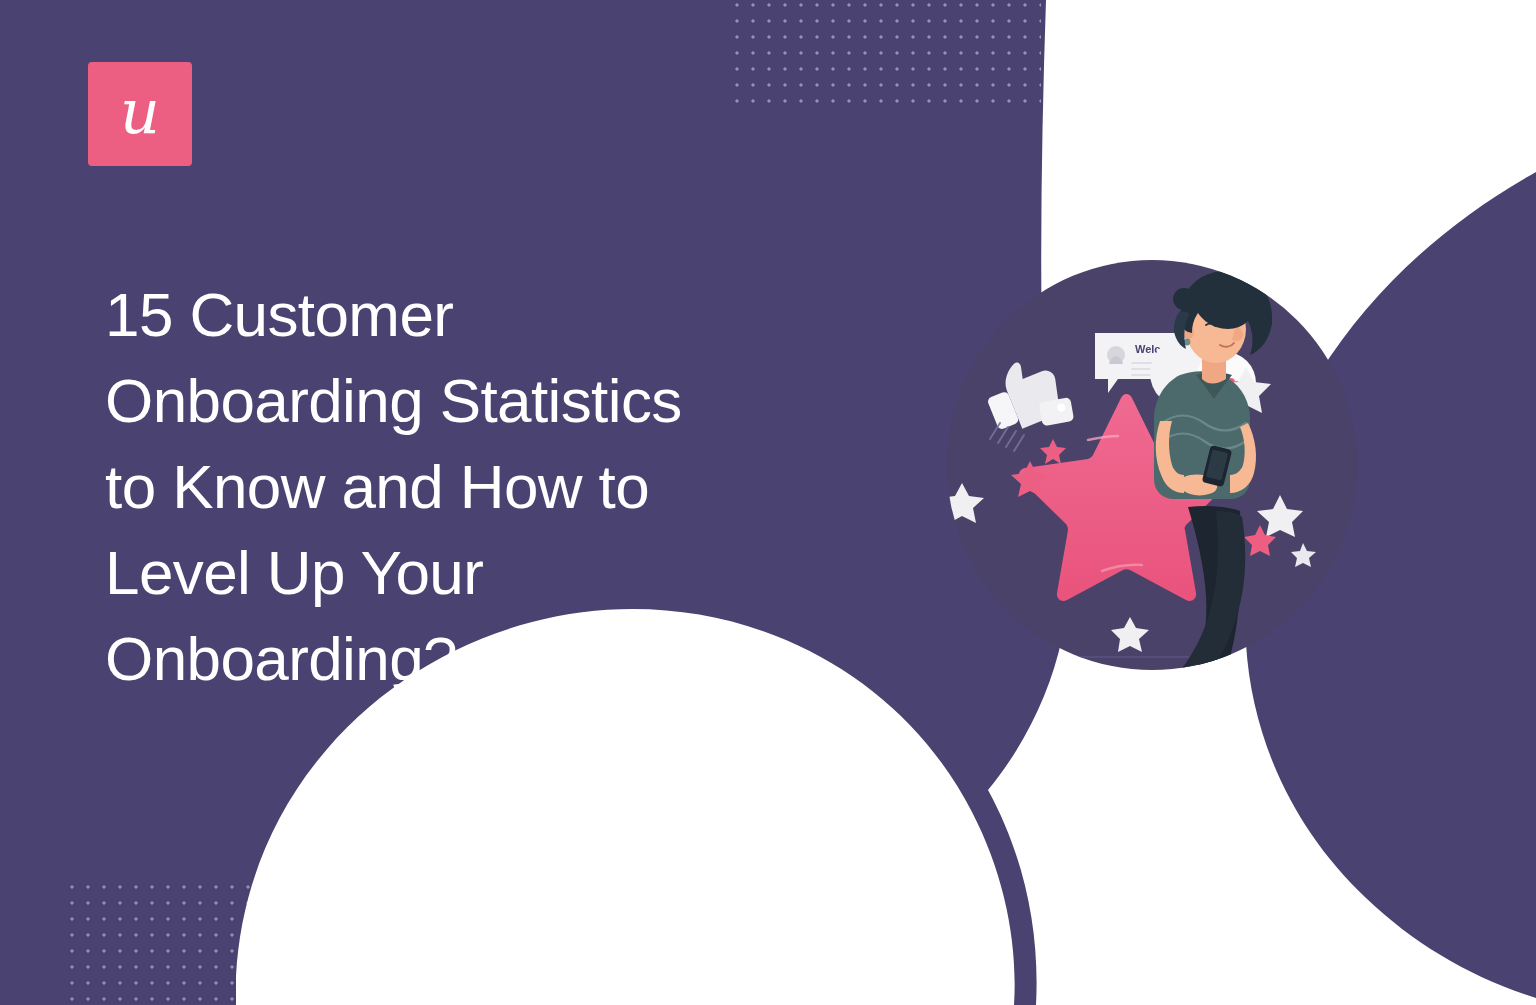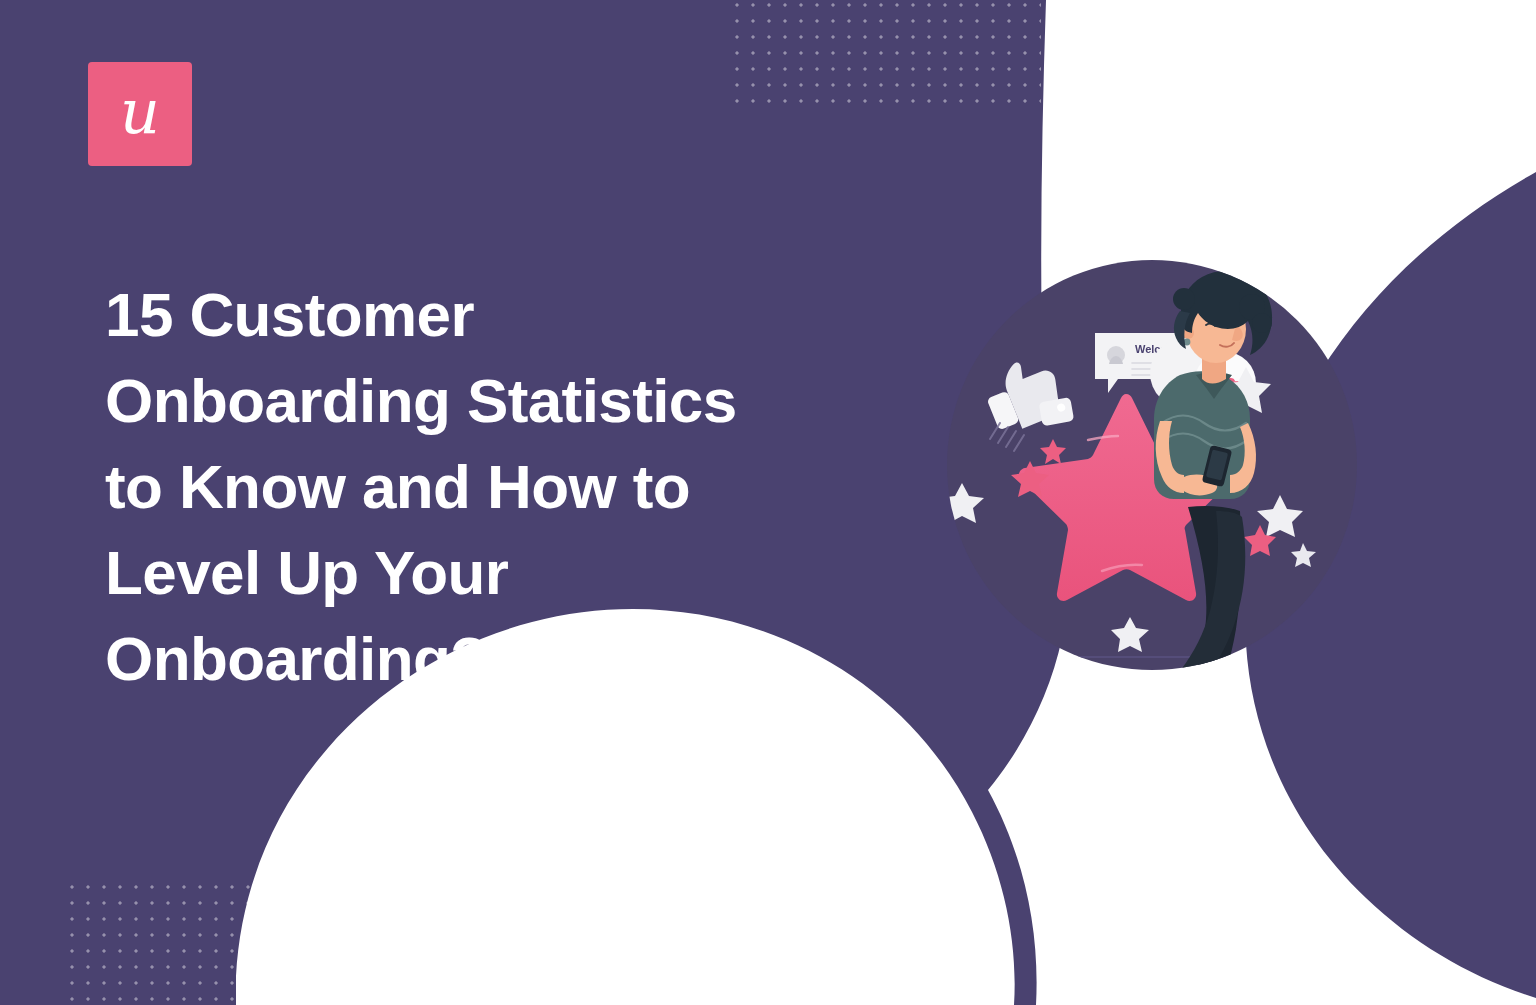--- a/index.html
+++ b/index.html
@@ -38,21 +38,21 @@
     font-weight:400;
     transform:translateY(-2px);
     letter-spacing:0;
   }
 
   
   #headline{
     position:absolute;left:105px;top:272px;width:760px;
     color:#ffffff;
     font-family:"Liberation Sans", sans-serif;
-    font-weight:bold;
+    font-weight:normal;
     font-size:62px;
     line-height:86px;
     letter-spacing:-0.6px;
     white-space:pre-line;
   }
 
   
   #illustration{
     position:absolute;left:930px;top:225px;width:440px;height:480px;
   }

